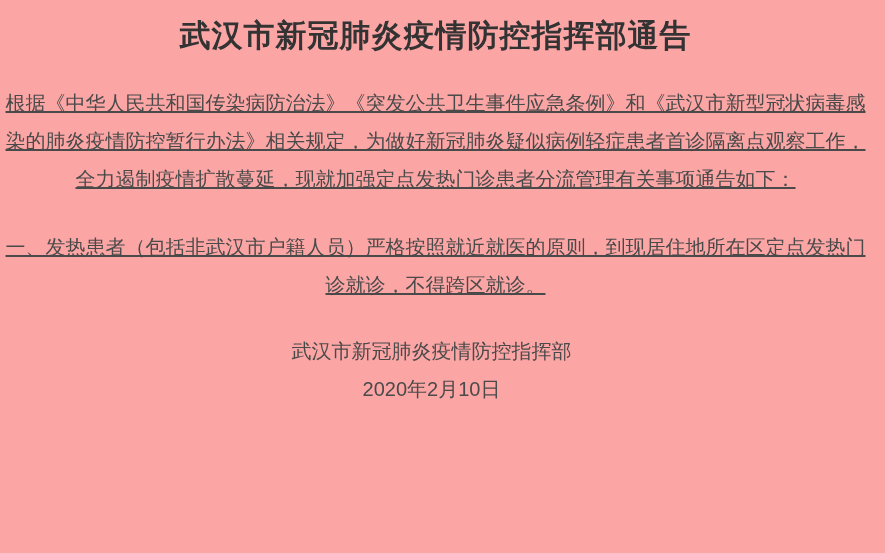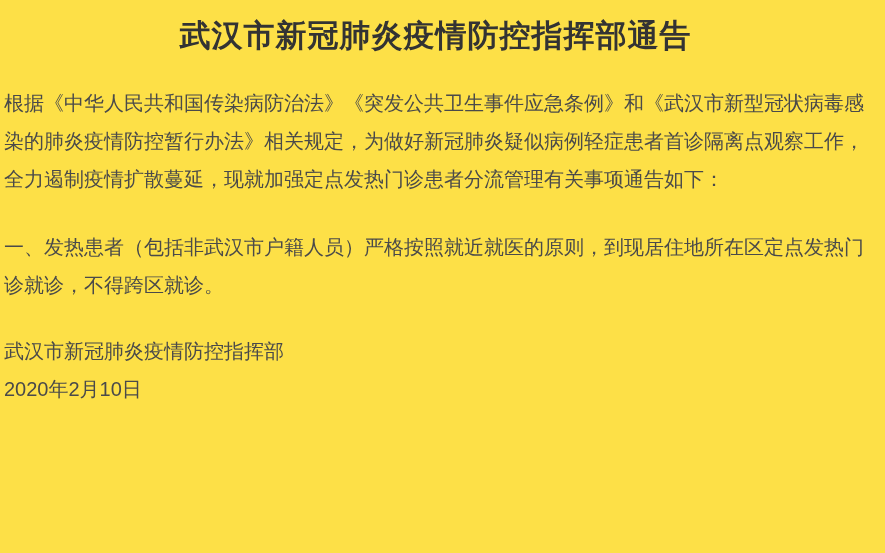--- a/index.html
+++ b/index.html
@@ -12,21 +12,21 @@
     height: 553px;
     overflow: hidden;
     font-family: "Liberation Sans", "DejaVu Sans", sans-serif;
     color: #4a4a4a;
   }
   .page {
     box-sizing: border-box;
     width: 885px;
     height: 553px;
     padding: 16px 18px 0 4px;
-    background: #fde047;
+    background: #fca5a5;
   }
   .doc-title {
     margin: 2px 0 0 0;
     text-align: center;
     font-size: 31px;
     line-height: 36px;
     font-weight: bold;
     color: #333333;
     letter-spacing: 1px;
   }
@@ -38,27 +38,28 @@
     color: #4a4a4a;
   }
   .doc-body {
     margin-top: 30px;
   }
   .doc-paragraph {
     margin: 0 0 30px 0;
     font-size: 20px;
     line-height: 38px;
     color: #4a4a4a;
-    text-align: left;
+    text-align: center;
     word-break: break-all;
+    text-decoration: underline;
   }
   .doc-signature {
     margin-top: -2px;
     padding-right: 8px;
-    text-align: left;
+    text-align: center;
     font-size: 20px;
     line-height: 38px;
     color: #4a4a4a;
   }
 </style>
 </head>
 <body>
 
 <div class="page">
 

